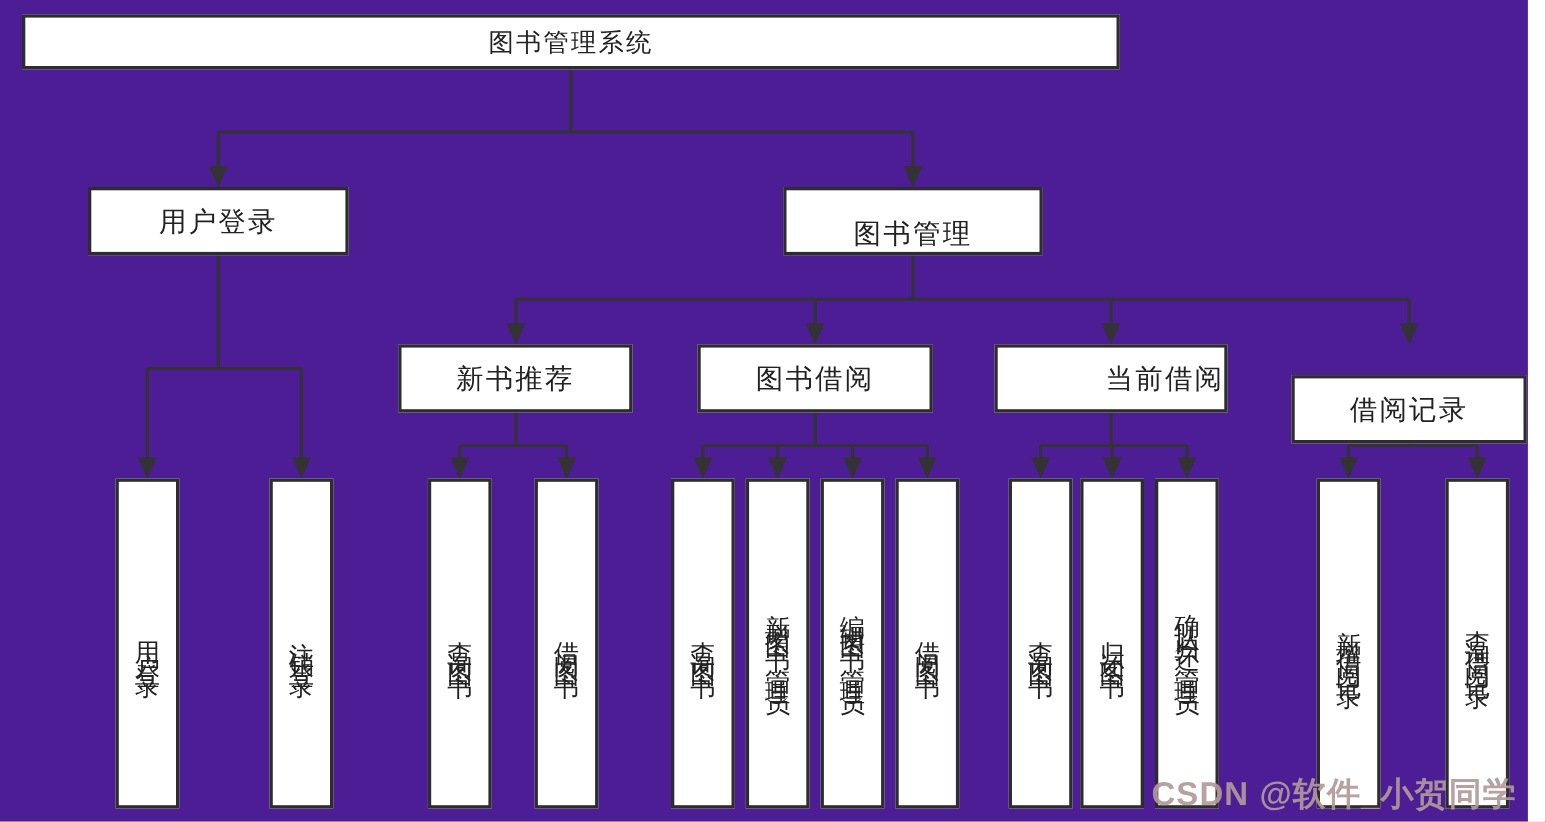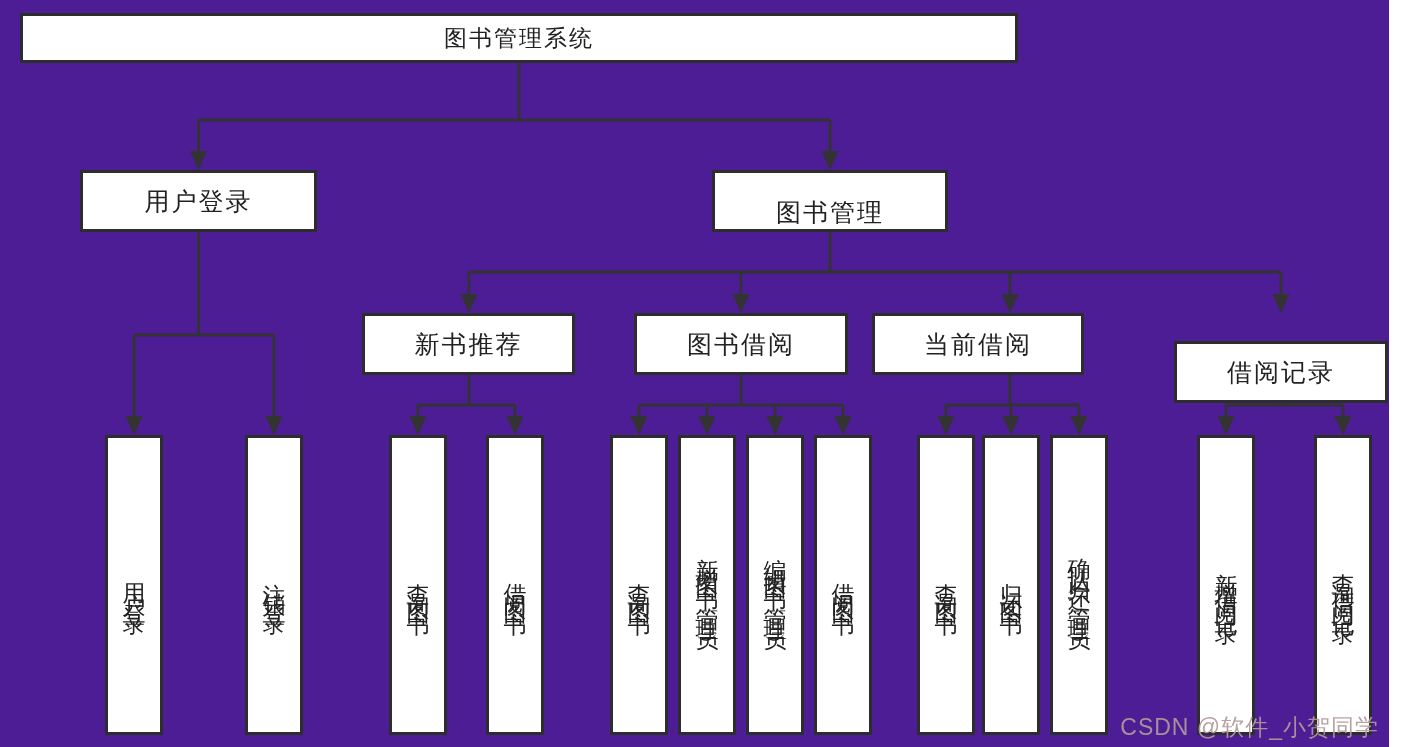--- a/index.html
+++ b/index.html
@@ -25,25 +25,26 @@
     writing-mode:vertical-rl;
     text-orientation:mixed;
     font-size:23px;
     line-height:1;
     letter-spacing:10px;
     white-space:nowrap;
   }
   #watermark{
     position:absolute;
     right:10px;bottom:4px;
-    font-size:23px;
+    font-size:30px;
     color:rgba(177,153,153,0.92);
     letter-spacing:1px;
     z-index:5;
     white-space:nowrap;
+    font-weight:bold;
   }
 </style>
 </head>
 <body>
 
 <div id="canvas">
 
   <svg class="wires" width="1405" height="747" viewBox="0 0 1405 747">
     <g stroke="#333333" stroke-width="2.8" fill="none">
 
@@ -94,21 +95,21 @@
   <div class="box lvl2" style="left:712px;width:236px;align-items:flex-end;">
     <span class="hlabel">图书管理</span>
   </div>
 
   <div class="box lvl3" style="left:634px;width:214px;">
     <span class="hlabel">图书借阅</span>
   </div>
   <div class="box lvl3" style="left:362px;width:213px;">
     <span class="hlabel">新书推荐</span>
   </div>
-  <div class="box lvl3" style="left:872px;width:212px;">
+  <div class="box lvl3" style="left:904px;width:212px;justify-content:flex-end;">
     <span class="hlabel">当前借阅</span>
   </div>
   <div class="box lvl3" style="left:1174px;width:214px;margin-top:28px;">
     <span class="hlabel">借阅记录</span>
   </div>
 
   <div class="box leaf" style="left:105px;">
     <span class="vlabel">用户登录</span>
   </div>
   <div class="box leaf" style="left:245px;">

